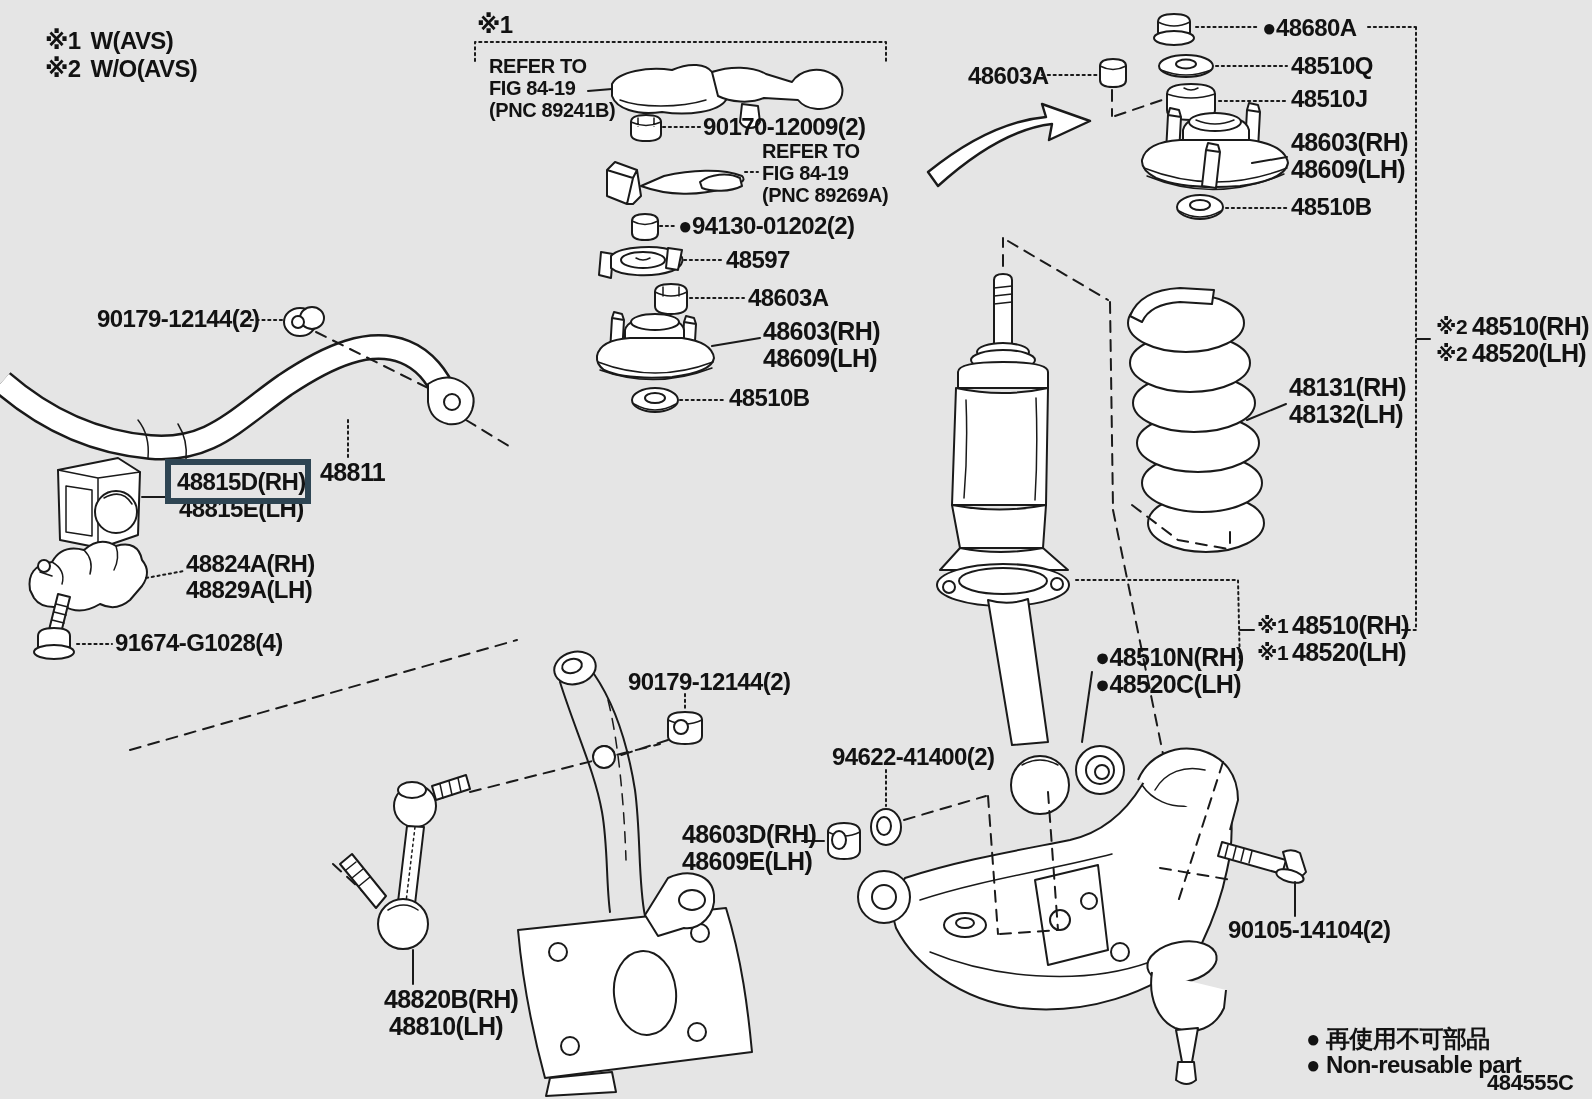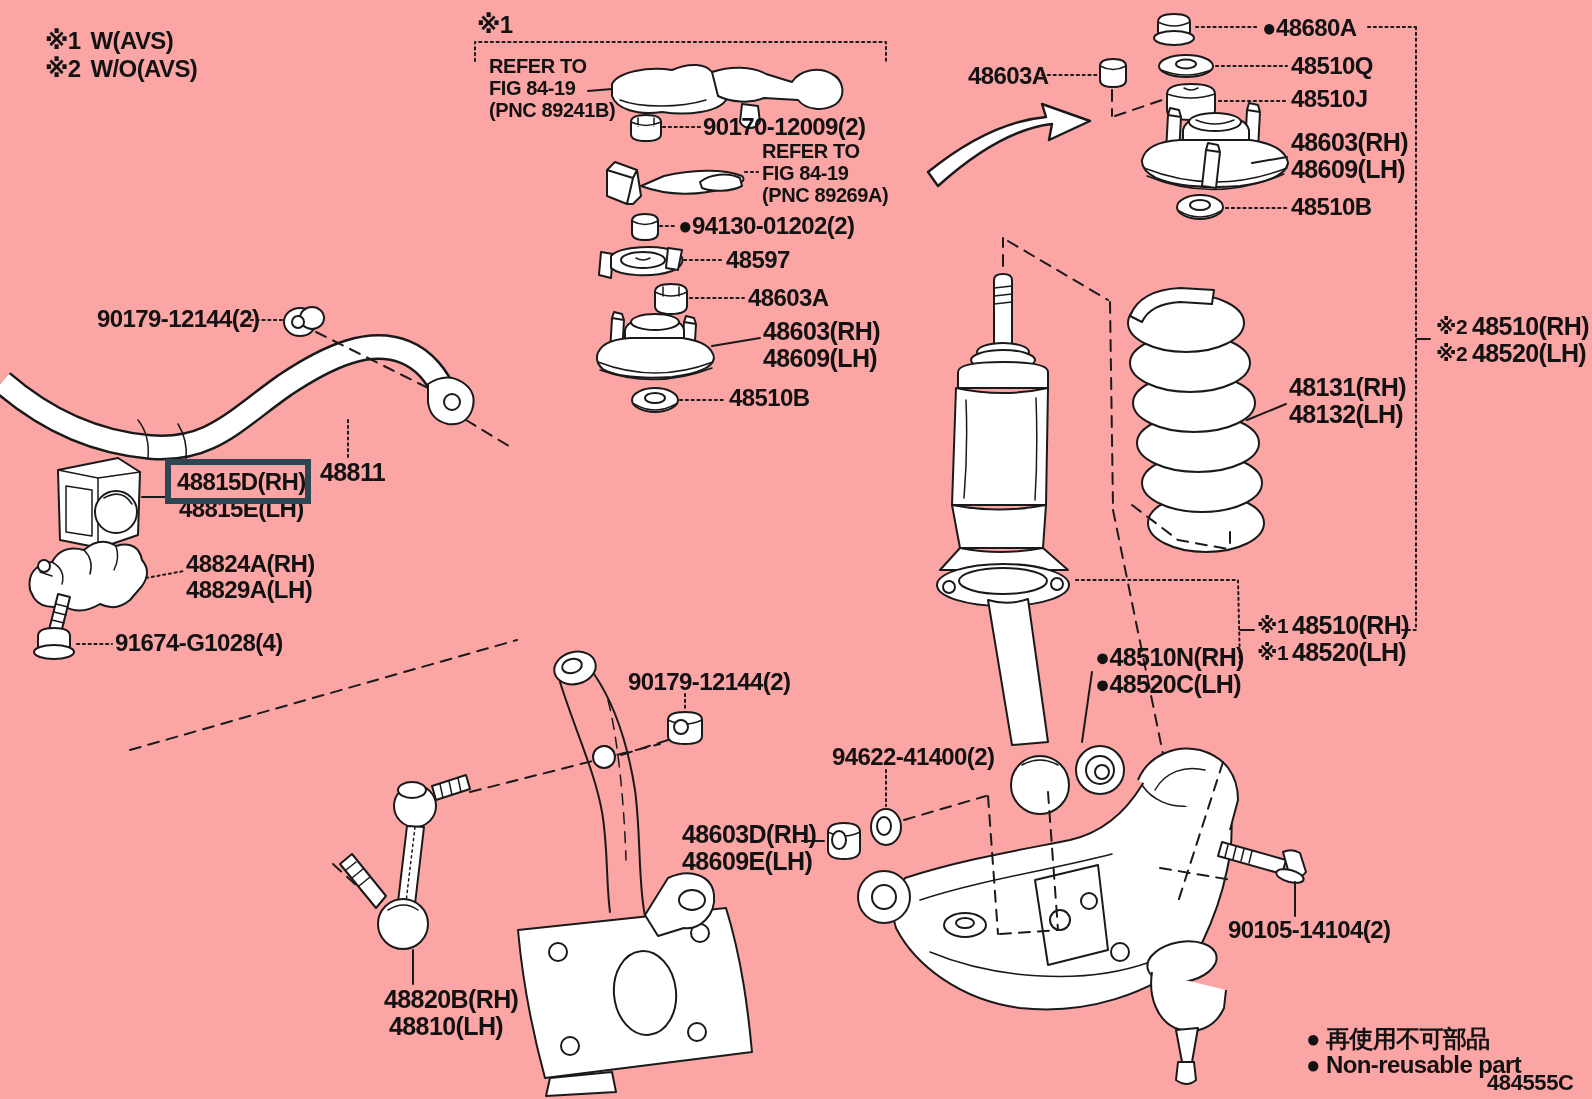--- a/index.html
+++ b/index.html
@@ -1,16 +1,16 @@
 <!DOCTYPE html>
 <html><head>
 <meta charset="utf-8">
 <style>
   html,body{margin:0;padding:0;background:#fff;}
-  .stage{position:relative;width:1592px;height:1099px;background:#fca5a5;overflow:hidden;}
+  .stage{position:relative;width:1592px;height:1099px;background:#e5e5e5;overflow:hidden;}
   svg{display:block;}
   text{font-family:"Liberation Sans","DejaVu Sans",sans-serif;font-weight:bold;fill:#121212;}
   .t24{font-size:24px;letter-spacing:-0.6px;}
   .t26{font-size:25px;letter-spacing:-0.6px;}
   .t21{font-size:20px;letter-spacing:-0.4px;}
   .t22{font-size:22px;letter-spacing:-0.4px;}
   .mk{font-size:21px;letter-spacing:-0.5px;}
   .ln{fill:none;stroke:#1a1a1a;stroke-width:2;stroke-linecap:round;stroke-linejoin:round;}
   .ln15{fill:none;stroke:#1a1a1a;stroke-width:1.5;stroke-linecap:round;stroke-linejoin:round;}
   .fw{fill:#ffffff;stroke:#1a1a1a;stroke-width:2;stroke-linejoin:round;}

